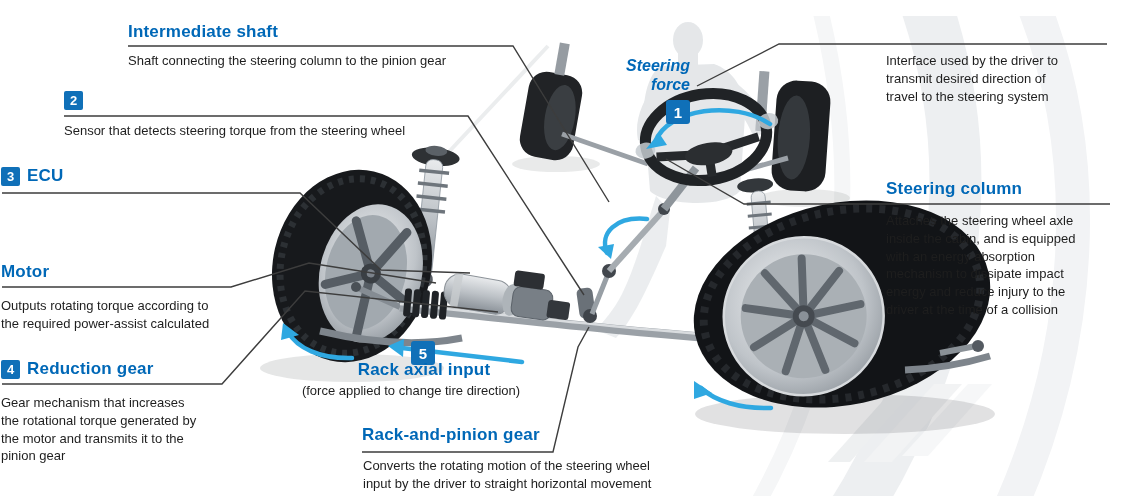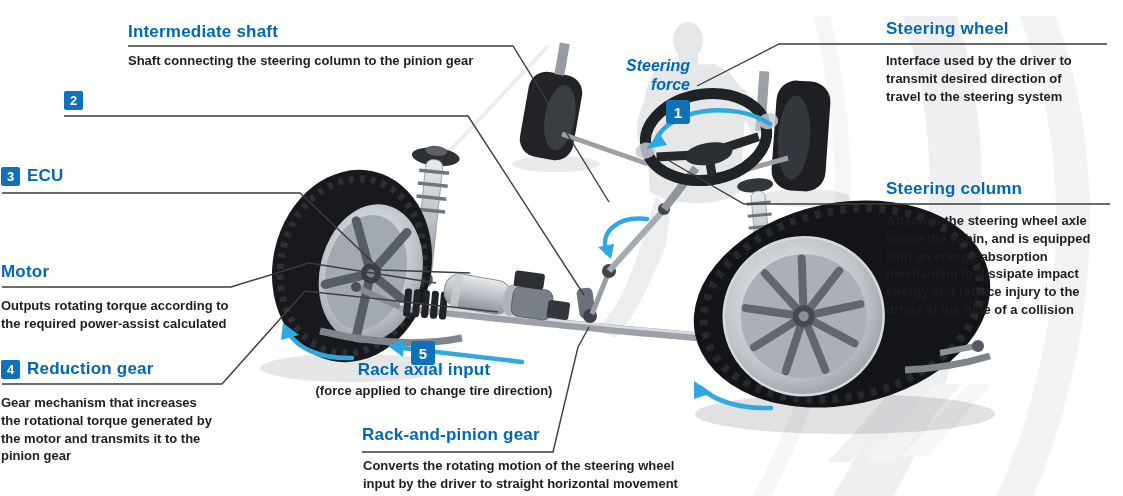--- a/index.html
+++ b/index.html
@@ -15,21 +15,21 @@
     font-size:17px;font-weight:bold;color:var(--blue);
     line-height:20px;white-space:nowrap;letter-spacing:.2px;
   }
   .badge{
     display:flex;align-items:center;justify-content:center;flex:none;
     width:19px;height:19px;border-radius:2px;background:var(--badge);
     color:#fff;font-weight:bold;font-size:13px;
   }
   .badge.big{width:24px;height:24px;font-size:15px;border-radius:3px;}
   .desc{
-    font-size:13px;line-height:17.8px;color:#1e1e1e;white-space:pre-line;font-weight:bold;
+    font-size:13px;line-height:17.8px;color:#1e1e1e;white-space:pre-line;
   }
   .center{text-align:center;}
   .force-label{
     font-size:16px;font-weight:bold;color:var(--blue);line-height:19px;
     white-space:pre-line;text-align:right;font-style:italic;
   }
   .cline{stroke:var(--line);stroke-width:1.4;fill:none;}
   .arrow{stroke:var(--arrow);stroke-width:4.5;fill:none;stroke-linecap:round;}
   .arrowhead{fill:var(--arrow);stroke:none;}
 </style>
@@ -224,20 +224,21 @@
       <path class="cline" d="M 1110,188 L 744,188 L 666,143"></path>
     </g>
   </svg>
 
   <div class="co t" style="left:128px;top:6px">Intermediate shaft</div>
   <div class="co desc" style="left:128px;top:36px;width:380px">Shaft connecting the steering column to the pinion gear</div>
 
   <div class="co trow" style="left:64px;top:75px">
     <span class="badge">2</span>
   </div>
+  <div class="co desc" style="left:64px;top:106px;width:400px">Sensor that detects steering torque from the steering wheel</div>
 
   <div class="co trow" style="left:1px;top:150px">
     <span class="badge">3</span>
     <span class="t">ECU</span>
   </div>
 
   <div class="co t" style="left:1px;top:246px">Motor</div>
   <div class="co desc" style="left:1px;top:281px;width:260px">Outputs rotating torque according to
 the required power-assist calculated</div>
 
@@ -245,28 +246,27 @@
     <span class="badge">4</span>
     <span class="t">Reduction gear</span>
   </div>
   <div class="co desc" style="left:1px;top:378px;width:260px">Gear mechanism that increases
 the rotational torque generated by
 the motor and transmits it to the
 pinion gear</div>
 
   <div class="co badge big" style="left:411px;top:325px">5</div>
   <div class="co t center" style="left:309px;top:344px;width:230px">Rack axial input</div>
-  <div class="co desc center" style="left:304px;top:366px;width:260px">(force applied to change tire direction)</div>
+  <div class="co desc center" style="left:281px;top:366px;width:260px">(force applied to change tire direction)</div>
 
   <div class="co t" style="left:362px;top:409px">Rack-and-pinion gear</div>
   <div class="co desc" style="left:363px;top:441px;width:340px">Converts the rotating motion of the steering wheel
 input by the driver to straight horizontal movement
 to the rack bar via the pinion gear</div>
 
-  <div class="co t" style="left:886px;top:3px">Steering wheel</div>
   <div class="co desc" style="left:886px;top:36px;width:230px">Interface used by the driver to
 transmit desired direction of
 travel to the steering system</div>
 
   <div class="co t" style="left:886px;top:163px">Steering column</div>
   <div class="co desc" style="left:886px;top:196px;width:240px">Attaches the steering wheel axle
 inside the cabin, and is equipped
 with an energy absorption
 mechanism to dissipate impact
 energy and reduce injury to the

